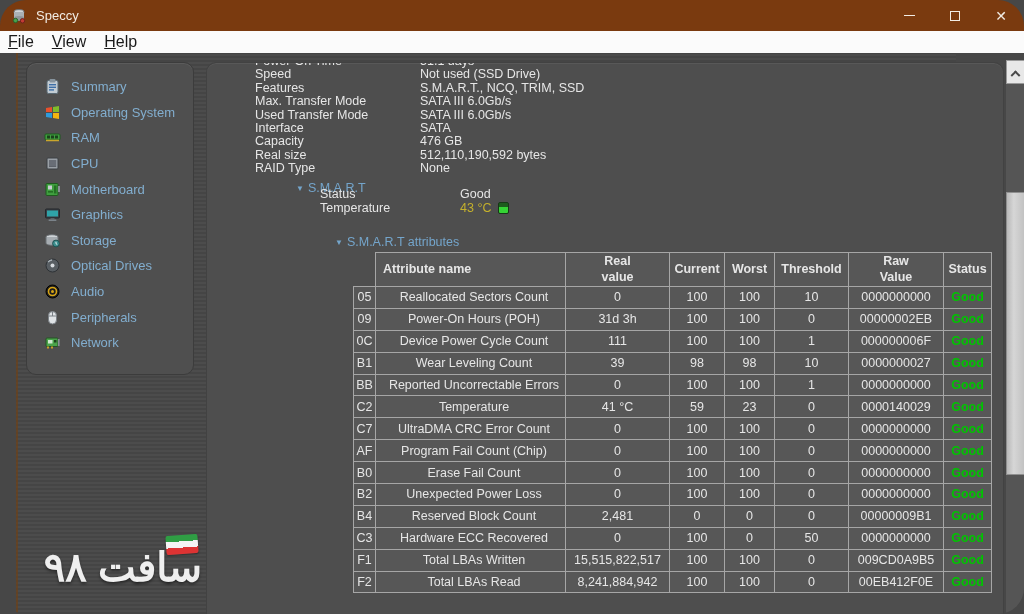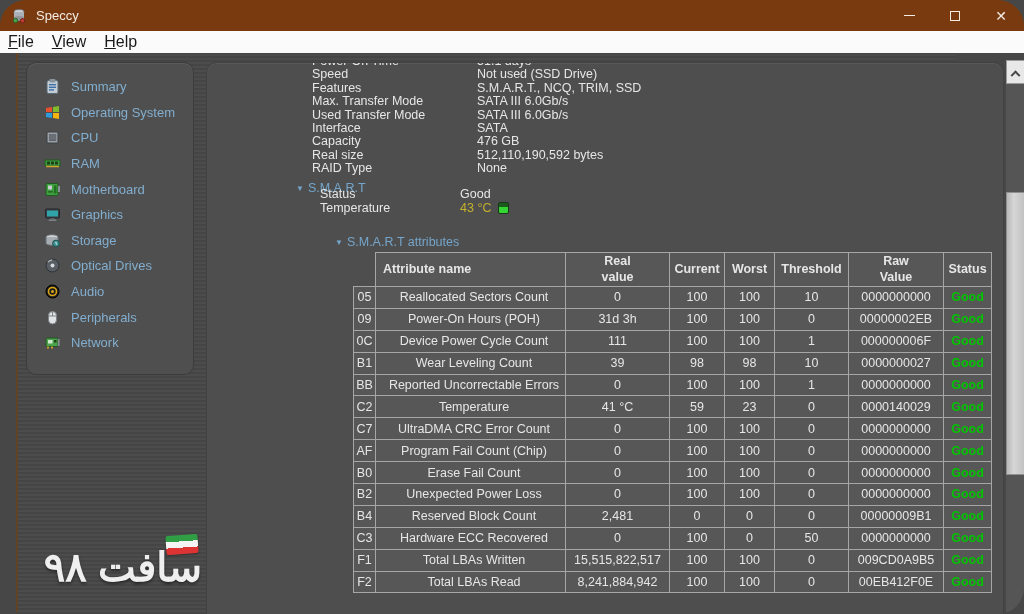--- a/index.html
+++ b/index.html
@@ -41,21 +41,21 @@
 
   
   .content-panel { position:absolute; left:190px; top:9px; width:798px; height:552px;
     background:#4e4e4e; border:1px solid #424242; border-bottom:none;
     border-radius:10px 10px 0 0; box-shadow:inset 0 1px 0 rgba(255,255,255,.06); overflow:hidden; }
   .content-panel, .content-panel * { color:#e6e6e6; font-size:12.5px; }
 
   .info-list { position:absolute; left:0; top:-8px; width:100%; }
   .info-row { height:13.4px; line-height:13.4px; white-space:nowrap; }
   .info-row .lbl { position:absolute; left:105px; }
-  .info-row .lbl { position:static; display:inline-block; margin-left:105px; width:165px; }
+  .info-row .lbl { position:static; display:inline-block; margin-left:48px; width:165px; }
   .info-row .val { display:inline-block; }
 
   .smart-link { position:absolute; left:89px; top:118px; color:var(--link-blue,#74a5cb); cursor:pointer; }
   .smart-link .arrow { font-size:8px; vertical-align:1px; margin-right:4px; }
   .smart-link span { color:var(--link-blue,#74a5cb); }
   .smart-rows { position:absolute; left:0; top:125px; width:100%; }
   .smart-row { height:13.5px; line-height:13.5px; white-space:nowrap; }
   .smart-row .lbl { display:inline-block; margin-left:113px; width:140px; }
   .smart-row .val { display:inline-block; }
   .smart-row .val.temp { color:var(--temperature-yellow,#c4b02c); }
@@ -154,38 +154,38 @@
                 <path d="M9 3 L15 2 L15 8 L9 8 Z" fill="#7fbb2a"></path>
                 <path d="M2 9 L8 9 L8 14 L2 13 Z" fill="#2f9bdb"></path>
                 <path d="M9 9 L15 9 L15 15 L9 14 Z" fill="#f2b410"></path>
               </svg>
             </span>
             <span class="side-label">Operating System</span>
           </div>
           <div class="side-item">
             <span class="side-icon">
               <svg viewBox="0 0 17 17">
-                <rect x="3" y="3" width="11" height="11" rx="1" fill="#9aa0a6" stroke="#3c4044"></rect>
-                <rect x="5" y="5" width="7" height="7" fill="#4a4f54"></rect>
-                <path d="M6 5v7 M8 5v7 M10 5v7 M12 5v7 M5 6h7 M5 8h7 M5 10h7" stroke="#7b828a" stroke-width=".8"></path>
-              </svg>
-            </span>
-            <span class="side-label">CPU</span>
-          </div>
-          <div class="side-item">
-            <span class="side-icon">
-              <svg viewBox="0 0 17 17">
                 <rect x="1" y="5" width="15" height="6" rx="1" fill="#3f9e3f" stroke="#1f5a1f"></rect>
                 <rect x="3" y="6.5" width="3" height="3" fill="#1c421c"></rect>
                 <rect x="7" y="6.5" width="3" height="3" fill="#1c421c"></rect>
                 <rect x="11" y="6.5" width="3" height="3" fill="#1c421c"></rect>
                 <path d="M2 11.5h13" stroke="#caa62c" stroke-width="1.4"></path>
               </svg>
             </span>
             <span class="side-label">RAM</span>
+          </div>
+          <div class="side-item">
+            <span class="side-icon">
+              <svg viewBox="0 0 17 17">
+                <rect x="3" y="3" width="11" height="11" rx="1" fill="#9aa0a6" stroke="#3c4044"></rect>
+                <rect x="5" y="5" width="7" height="7" fill="#4a4f54"></rect>
+                <path d="M6 5v7 M8 5v7 M10 5v7 M12 5v7 M5 6h7 M5 8h7 M5 10h7" stroke="#7b828a" stroke-width=".8"></path>
+              </svg>
+            </span>
+            <span class="side-label">CPU</span>
           </div>
           <div class="side-item">
             <span class="side-icon">
               <svg viewBox="0 0 17 17">
                 <rect x="2" y="2.5" width="12" height="12" rx="1" fill="#3f9e3f" stroke="#1f5a1f"></rect>
                 <rect x="4" y="4.5" width="4" height="4" fill="#c8cdd2"></rect>
                 <rect x="10" y="4.5" width="2.5" height="8" fill="#246e24"></rect>
                 <rect x="4" y="10" width="5" height="1.6" fill="#246e24"></rect>
                 <rect x="14" y="5" width="2" height="6" fill="#8a9096"></rect>
               </svg>

